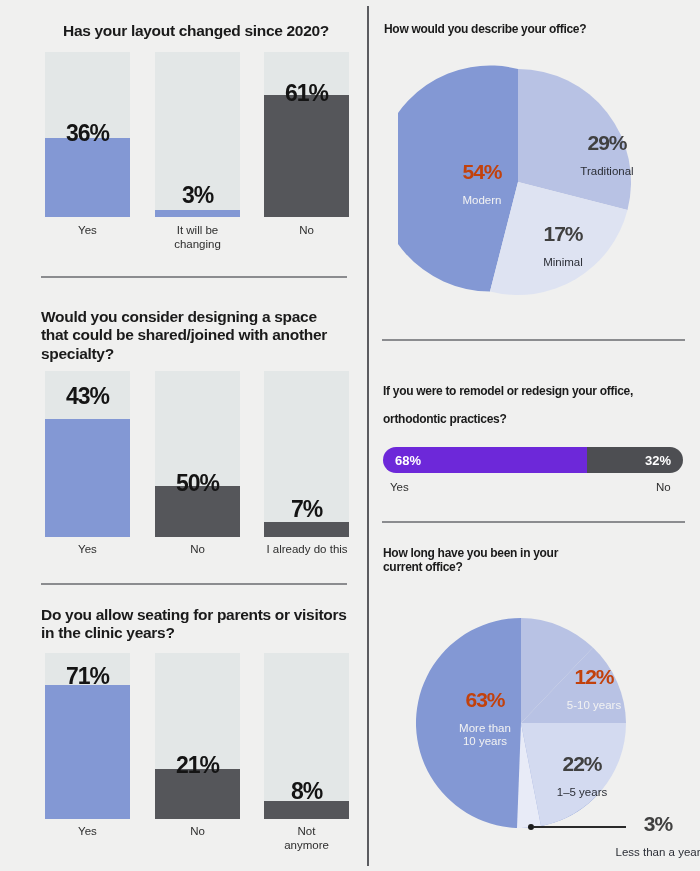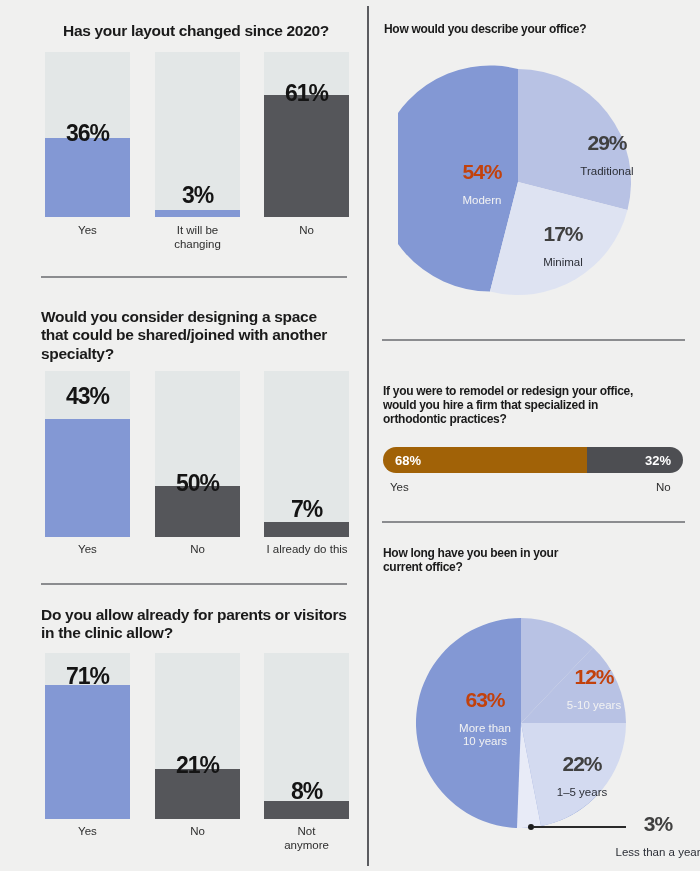--- a/index.html
+++ b/index.html
@@ -114,21 +114,21 @@
     display: flex;
   }
   .pill-seg {
     height: 100%;
     display: flex;
     align-items: center;
     font-size: 13px;
     font-weight: bold;
     color: #ffffff;
   }
-  .pill-seg.blue { background: #a16207; justify-content: flex-start; padding-left: 12px; }
+  .pill-seg.blue { background: #6d28d9; justify-content: flex-start; padding-left: 12px; }
   .pill-seg.dark { background: #4d4e52; justify-content: flex-end;  padding-right: 12px; }
 
   .pill-cap {
     position: absolute;
     font-size: 11.5px;
     color: #2e2e2e;
   }
 
   .leader-line {
     position: absolute;
@@ -198,22 +198,22 @@
         <div class="barfill dark" style="height:9%;"></div>
       </div>
       <div class="barvalue" style="left:264px; top:496px; width:85px;">7%</div>
       <div class="barlabel" style="left:259px; top:543px; width:96px; left:259px;">I already do this</div>
     </div>
 
     <div class="h-divider" style="left:41px; top:583px; width:306px;"></div>
 
     <div>
       <div class="q-title left" style="left:41px; top:606px; width:315px;">
-        <span>Do you allow already for parents or visitors</span><br>
-        <span>in the clinic allow?</span>
+        <span>Do you allow seating for parents or visitors</span><br>
+        <span>in the clinic years?</span>
       </div>
 
       <div class="barslot" style="left:45px; top:653px; width:85px; height:166px;">
         <div class="barfill blue" style="height:81%;"></div>
       </div>
       <div class="barvalue" style="left:45px; top:663px; width:85px;">71%</div>
       <div class="barlabel" style="left:45px; top:825px; width:85px;">Yes</div>
 
       <div class="barslot" style="left:155px; top:653px; width:85px; height:166px;">
         <div class="barfill dark" style="height:30%;"></div>
@@ -258,21 +258,21 @@
         <span class="pie-pct pct-dark">17%</span>
         <span class="pie-sub sub-dark">Minimal</span>
       </div>
     </div>
 
     <div class="h-divider" style="left:14px; top:339px; width:303px;"></div>
 
     <div>
       <div class="q-title right" style="position:absolute; left:15px; top:384px; width:310px;">
         <span>If you were to remodel or redesign your office,</span><br>
-        <span>would you hire a firm that specialized in</span><br>
+        <br>
         <span>orthodontic practices?</span>
       </div>
 
       <div class="pill" style="left:15px; top:447px; width:300px;">
         <div class="pill-seg blue" style="width:68%;">68%</div>
         <div class="pill-seg dark" style="width:32%;">32%</div>
       </div>
 
       <div class="pill-cap" style="left:22px; top:481px;">Yes</div>
       <div class="pill-cap" style="left:288px; top:481px;">No</div>

